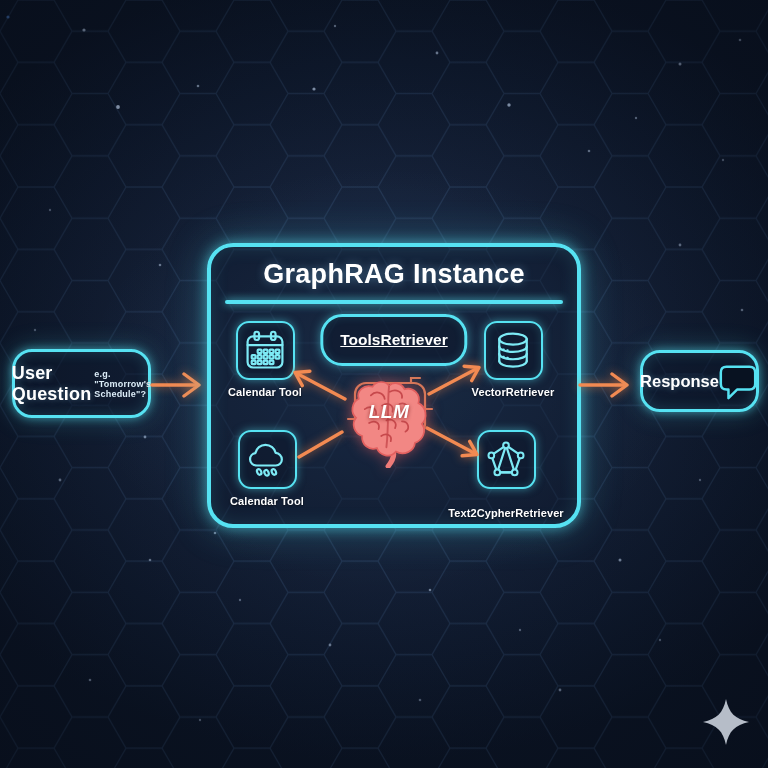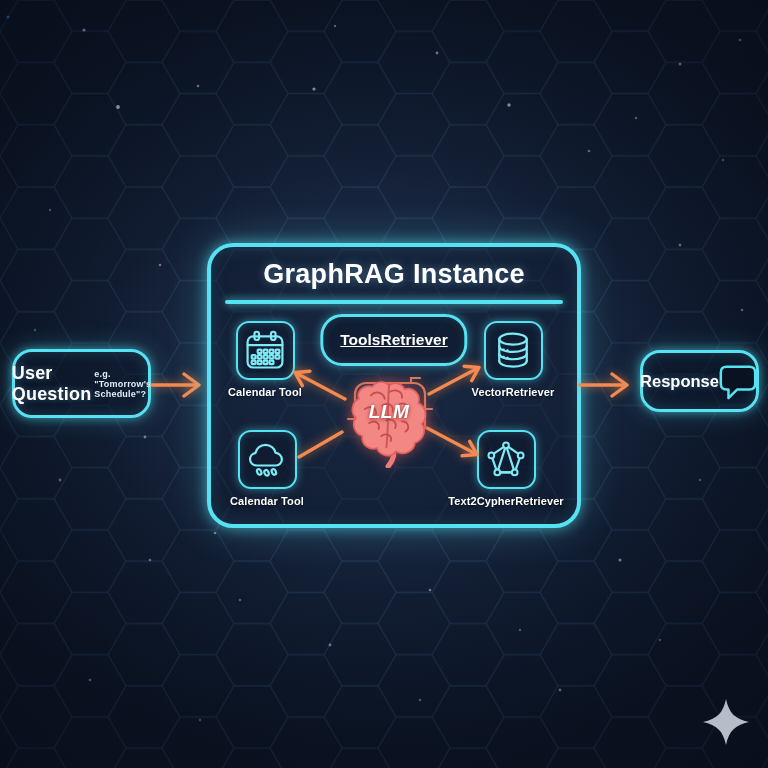--- a/index.html
+++ b/index.html
@@ -38,21 +38,21 @@
   .tool{position:absolute;width:130px;display:flex;flex-direction:column;align-items:center;}
   .icon-box{
     width:55px;height:55px;border:2.5px solid #56e2f2;border-radius:13px;
     background:rgba(13,24,43,0.55);display:flex;align-items:center;justify-content:center;
     box-shadow:0 0 9px rgba(86,226,242,0.5), inset 0 0 8px rgba(86,226,242,0.2);
   }
   .tool .lbl{margin-top:6px;font-size:11px;font-weight:700;letter-spacing:.1px;text-shadow:0 1px 2px rgba(0,0,0,.6);}
   #tool-calendar{left:-11px;top:74px;}
   #tool-vector{left:237px;top:74px;align-items:center;}
   #tool-weather{left:-9px;top:183px;}
-  #tool-text2cypher{left:230px;top:183px;}
+  #tool-text2cypher{left:230px;top:183px;gap:12px;}
 
   .cyan-icon{stroke:#7deaf5;fill:none;stroke-width:2.4;stroke-linecap:round;stroke-linejoin:round;}
   .cyan-fill{fill:#7deaf5;stroke:none;}
 
   .arrow{position:absolute;filter:drop-shadow(0 0 5px rgba(242,130,70,0.75));}
   .arrow svg{display:block;}
   .astroke{stroke:#f28a52;fill:none;stroke-width:3.4;stroke-linecap:round;stroke-linejoin:round;}
   #arrow-in{left:149px;top:369px;}
   #arrow-out{left:577px;top:369px;}
   #a-tl{left:72px;top:115px;}

